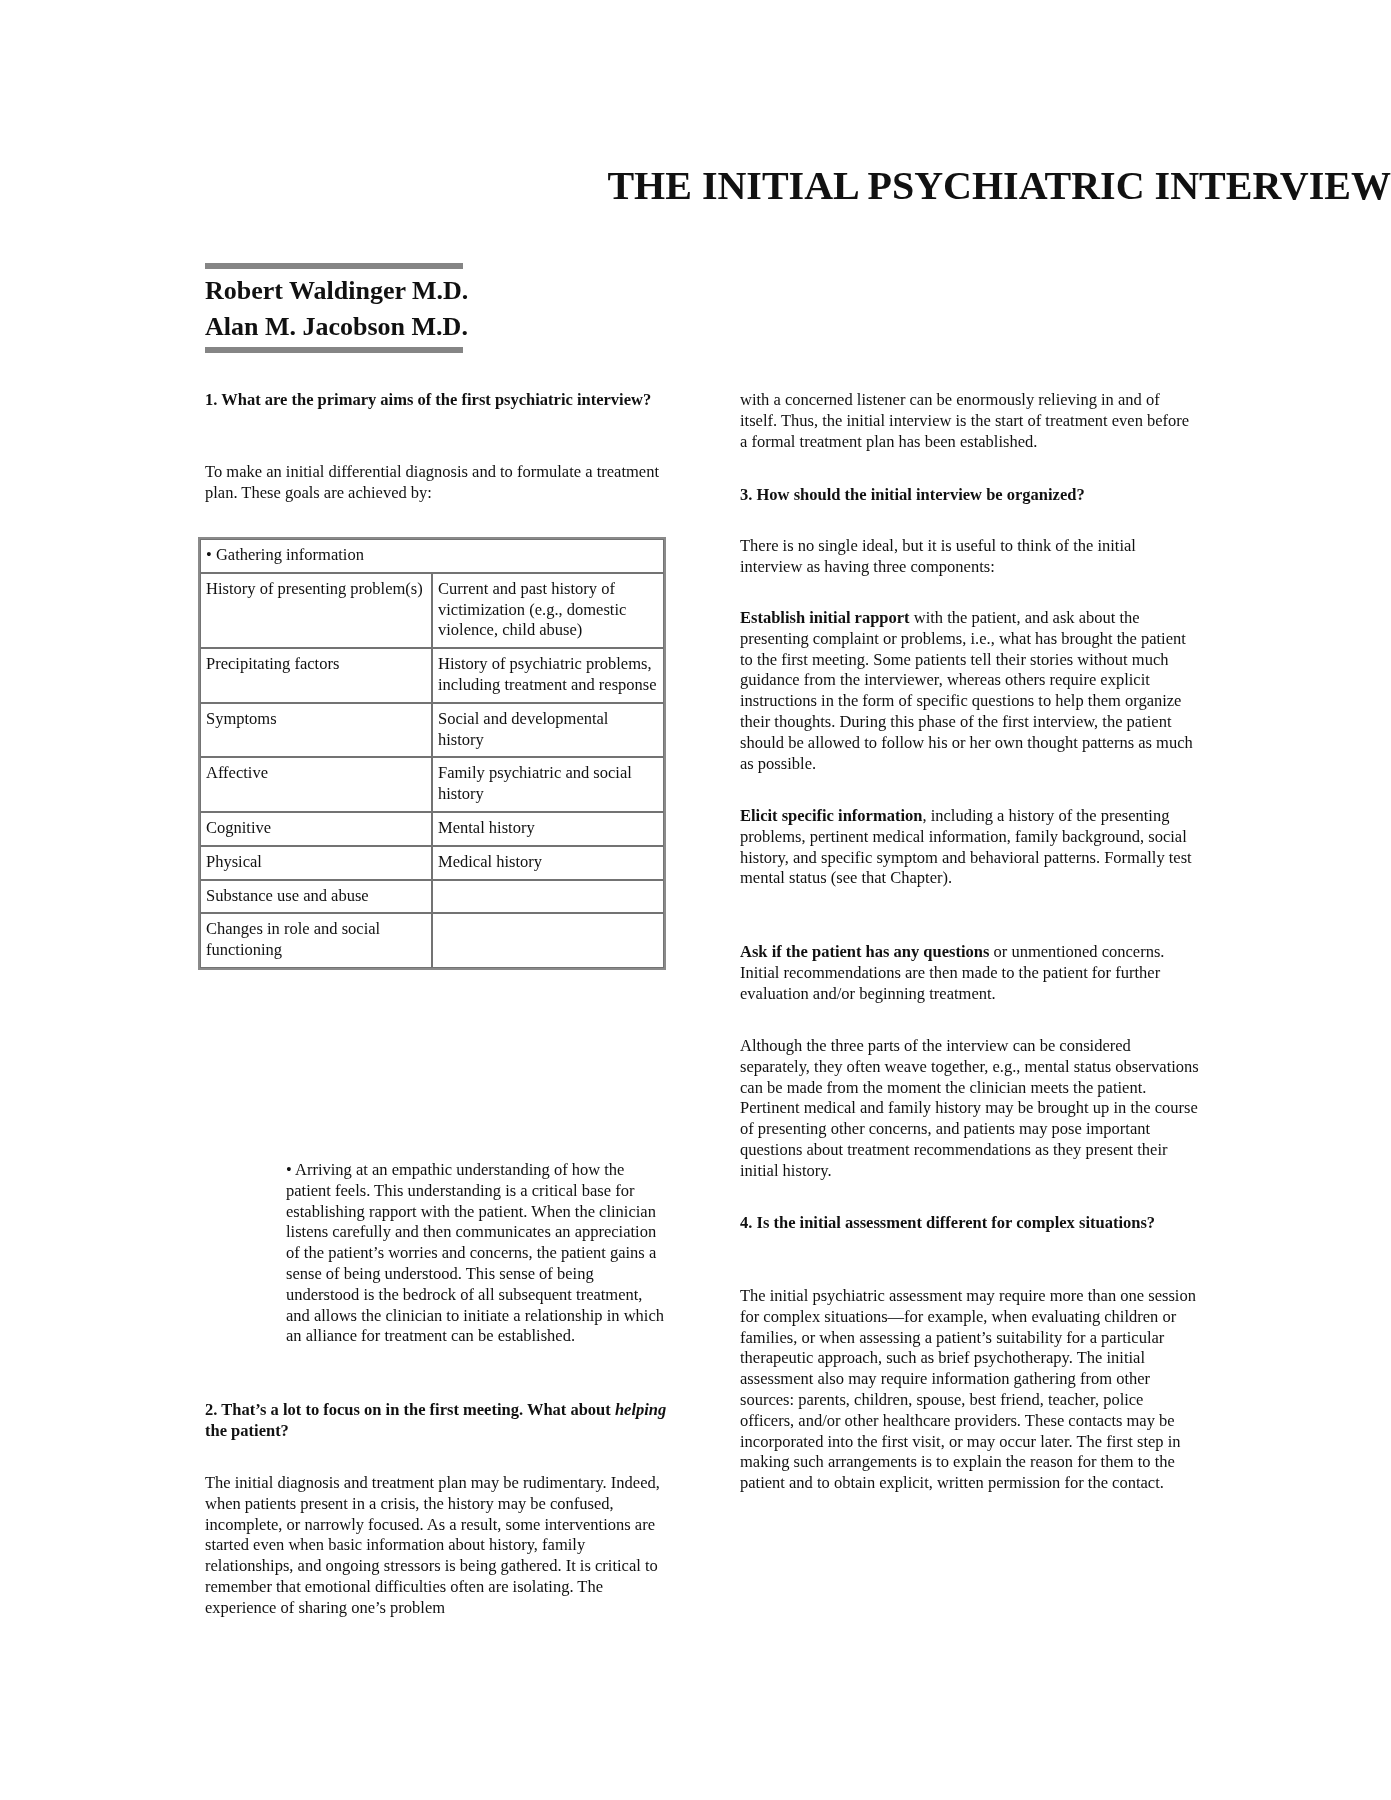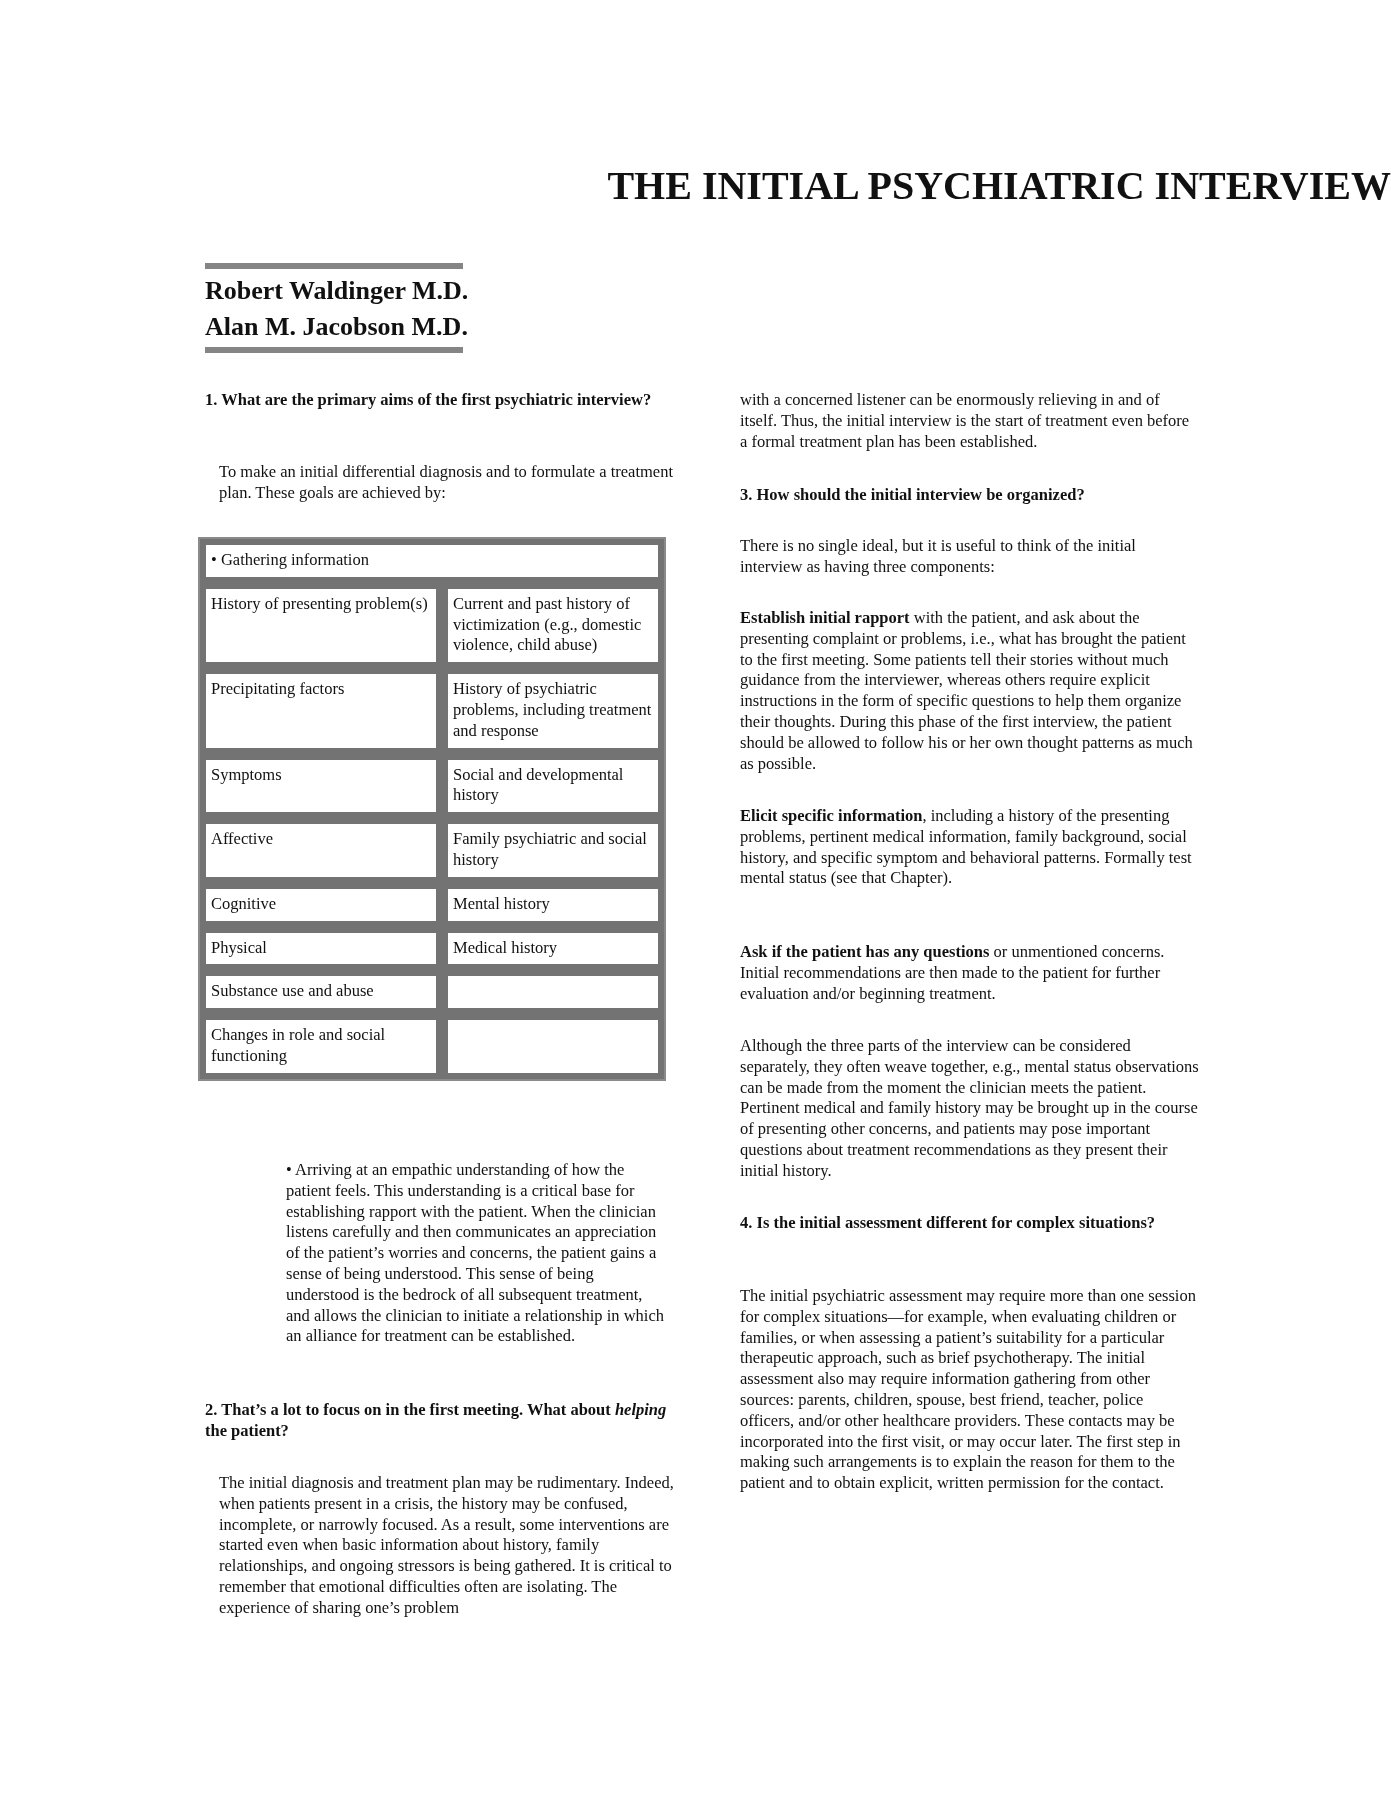--- a/index.html
+++ b/index.html
@@ -4,27 +4,27 @@
 <style>
   html, body { margin: 0; padding: 0; background: #ffffff; }
   body { width: 1391px; height: 1800px; position: relative; overflow: hidden;
          font-family: "Liberation Serif", "DejaVu Serif", serif; color: #111; }
   .abs { position: absolute; }
   .title { left: 0; width: 1391px; top: 162px; text-align: right;
            font-size: 40px; font-weight: bold; letter-spacing: 0; margin: 0; }
   .bar { left: 205px; width: 258px; height: 6px; background: #858585; }
   .author { left: 205px; font-size: 26px; font-weight: bold; margin: 0; line-height: 38px; }
   .col { font-size: 16.5px; line-height: 20.8px; }
-  .left { left: 205px; width: 462px; margin-left: 14px; }
+  .left { left: 205px; width: 462px; }
   .right { left: 740px; width: 460px; }
   .q { font-weight: bold; margin: 0; }
   p { margin: 0; }
   table.gi { position: absolute; left: 198px; top: 537px; width: 468px; border-collapse: separate;
              border-spacing: 0; border: 2px solid #8a8a8a; font-size: 16.5px; line-height: 20.8px; }
-  table.gi td { border: 6px solid #737373; padding: 5px 5px 6px 5px; vertical-align: top; }
+  table.gi td { border: 1px solid #737373; padding: 5px 5px 6px 5px; vertical-align: top; }
   table.gi td.c1 { width: 220px; }
   .bullet-para { left: 286px; width: 382px; }
   .b { font-weight: bold; }
 </style>
 </head>
 <body>
 
 <h1 class="abs title">THE INITIAL PSYCHIATRIC INTERVIEW</h1>
 
 <div class="abs bar" style="top:263px"></div>

